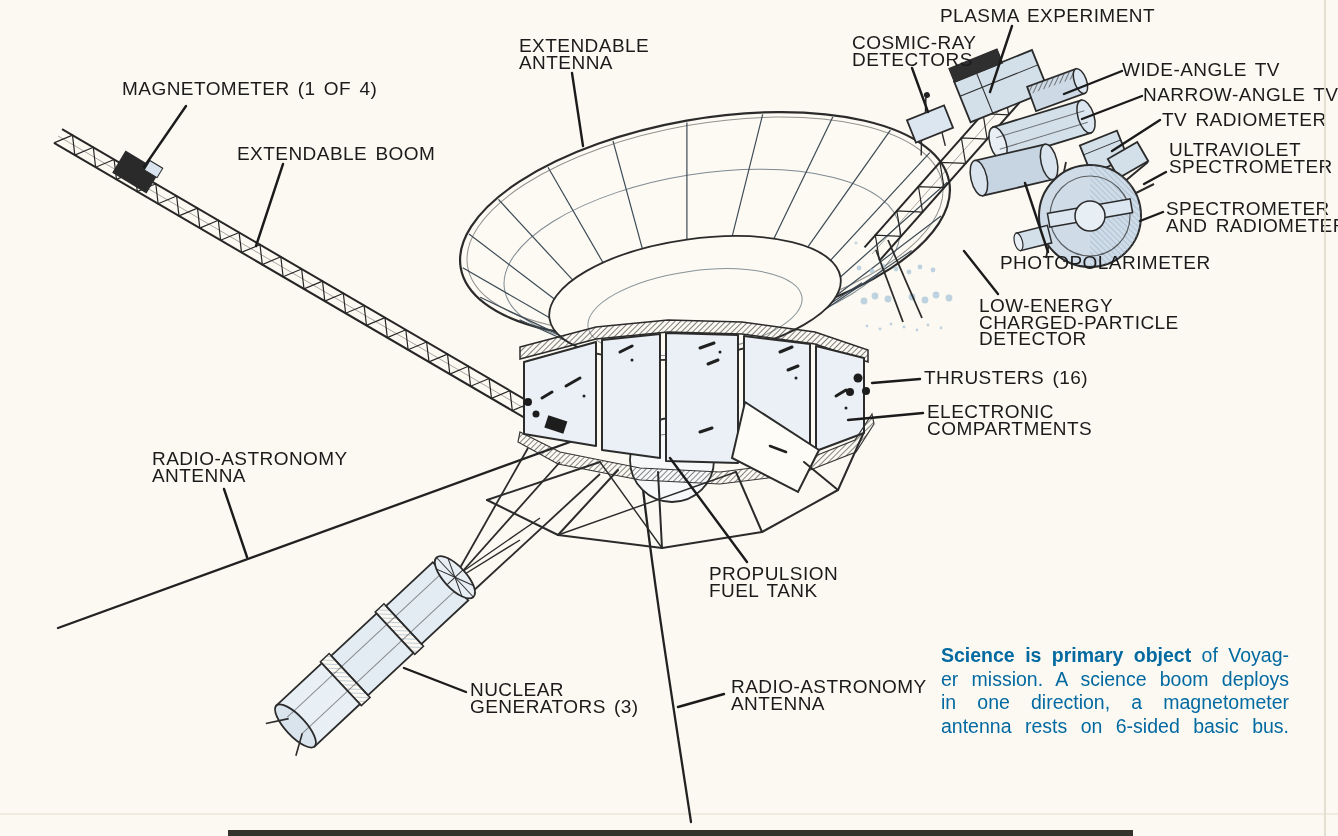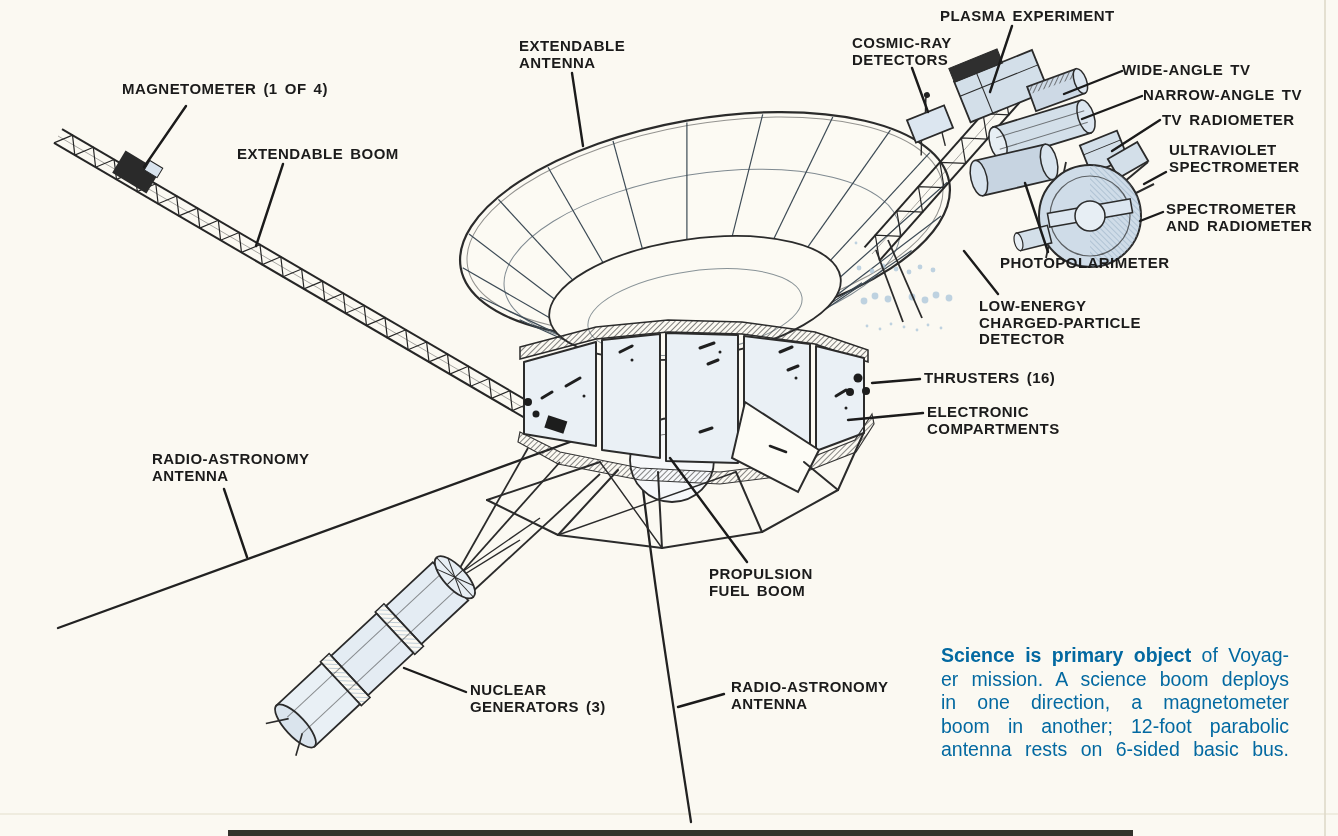--- a/index.html
+++ b/index.html
@@ -7,21 +7,21 @@
   }
   html,body{margin:0;padding:0;background:#888;}
   .stage{
     position:relative; width:1338px; height:836px; overflow:hidden;
     background:var(--bg);
     font-family:"Liberation Sans", sans-serif;
   }
   .stage svg{position:absolute; left:0; top:0; z-index:1;}
   .lbl{
     position:absolute; z-index:2;
-    font-weight:700; font-size:15px; line-height:16.5px;
+    font-weight:400; font-size:19px; line-height:16.5px;
     letter-spacing:.45px; word-spacing:2.5px;
     color:var(--ink); white-space:nowrap;
   }
   .caption{
     position:absolute; z-index:2; left:941px; top:644px; width:348px;
     font-size:19.5px; line-height:23.6px; color:#0369a1;
     font-weight:400;
   }
   .caption .cl{text-align:justify; text-align-last:justify;}
   .caption .lead{font-weight:700;}
@@ -305,27 +305,26 @@
   <div class="lbl" style="left:1122px;top:62px"><span>WIDE-ANGLE TV</span></div>
   <div class="lbl" style="left:1143px;top:87px"><span>NARROW-ANGLE TV</span></div>
   <div class="lbl" style="left:1162px;top:112px"><span>TV RADIOMETER</span></div>
   <div class="lbl" style="left:1169px;top:142px"><span>ULTRAVIOLET</span><br><span>SPECTROMETER</span></div>
   <div class="lbl" style="left:1166px;top:201px"><span>SPECTROMETER</span><br><span>AND RADIOMETER</span></div>
   <div class="lbl" style="left:1000px;top:255px"><span>PHOTOPOLARIMETER</span></div>
   <div class="lbl" style="left:979px;top:298px"><span>LOW-ENERGY</span><br><span>CHARGED-PARTICLE</span><br><span>DETECTOR</span></div>
   <div class="lbl" style="left:924px;top:370px"><span>THRUSTERS (16)</span></div>
   <div class="lbl" style="left:927px;top:404px"><span>ELECTRONIC</span><br><span>COMPARTMENTS</span></div>
   <div class="lbl" style="left:152px;top:451px"><span>RADIO-ASTRONOMY</span><br><span>ANTENNA</span></div>
-  <div class="lbl" style="left:709px;top:566px"><span>PROPULSION</span><br><span>FUEL BOOM</span></div>
+  <div class="lbl" style="left:709px;top:566px"><span>PROPULSION</span><br><span>FUEL TANK</span></div>
   <div class="lbl" style="left:470px;top:682px"><span>NUCLEAR</span><br><span>GENERATORS (3)</span></div>
   <div class="lbl" style="left:731px;top:679px"><span>RADIO-ASTRONOMY</span><br><span>ANTENNA</span></div>
 
   <div class="caption">
     <div class="cl"><span class="lead">Science is primary object</span><span> of Voyag-</span></div>
     <div class="cl">er mission. A science boom deploys</div>
     <div class="cl">in one direction, a magnetometer</div>
-    <div class="cl">boom in another; 12-foot parabolic</div>
     <div class="cl">antenna rests on 6-sided basic bus.</div>
   </div>
 
   <div class="edge-v"></div>
   <div class="strip-b"></div>
 </div>
 
 </body></html>

